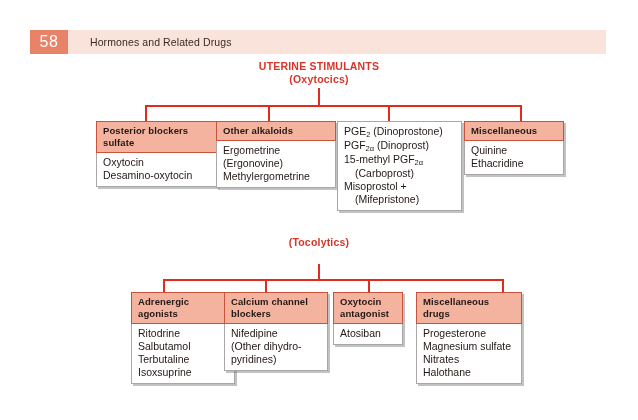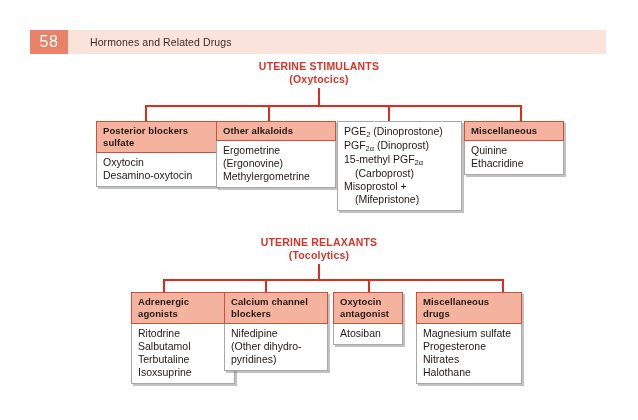--- a/index.html
+++ b/index.html
@@ -172,21 +172,20 @@
     <div class="node-head">
       <div>Miscellaneous</div>
     </div>
     <div class="node-body">
       <div>Quinine</div>
       <div>Ethacridine</div>
     </div>
   </div>
 
   <div class="section-title" id="title-relaxants">
-    <span>UTERINE RELAXANTS</span>
     <span class="sub">(Tocolytics)</span>
   </div>
 
   <div class="conn conn-v" style="left:318px; top:264px; height:16px;"></div>
   <div class="conn conn-h" style="left:163px; top:279px; width:340px;"></div>
   <div class="conn conn-v" style="left:163px; top:279px; height:14px;"></div>
   <div class="conn conn-v" style="left:265px; top:279px; height:14px;"></div>
   <div class="conn conn-v" style="left:368px; top:279px; height:14px;"></div>
   <div class="conn conn-v" style="left:502px; top:279px; height:14px;"></div>
 
@@ -224,20 +223,20 @@
       <div>Atosiban</div>
     </div>
   </div>
 
   <div class="node-box" style="left:416px; top:292px; width:106px;">
     <div class="node-head">
       <div>Miscellaneous</div>
       <div>drugs</div>
     </div>
     <div class="node-body">
+      <div>Progesterone</div>
       <div>Magnesium sulfate</div>
-      <div>Progesterone</div>
       <div>Nitrates</div>
       <div>Halothane</div>
     </div>
   </div>
 
 </div>
 
 </body></html>

